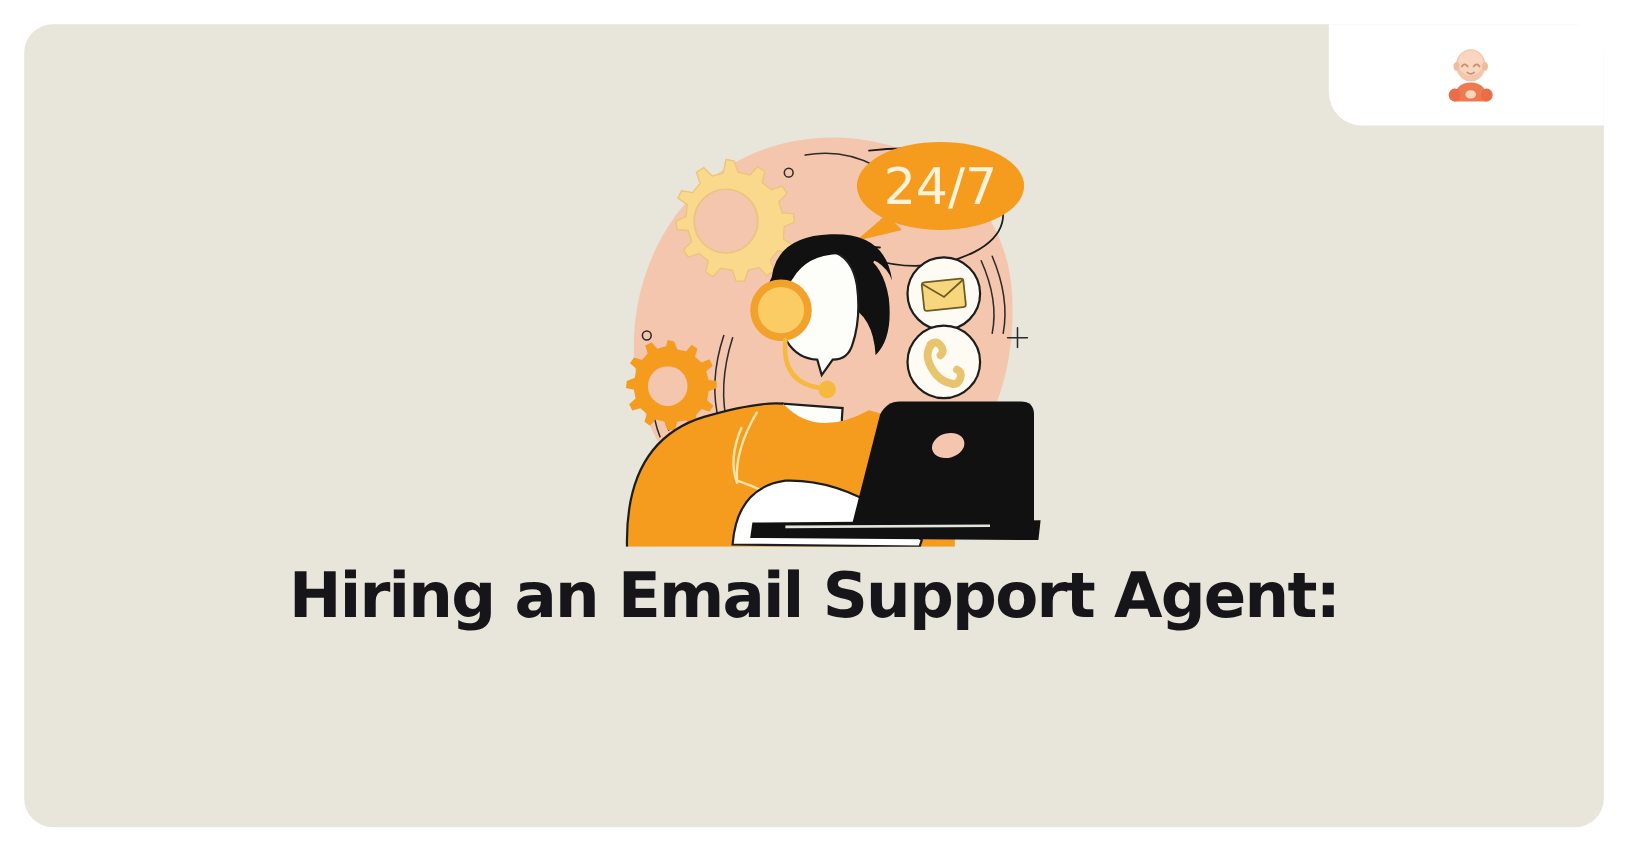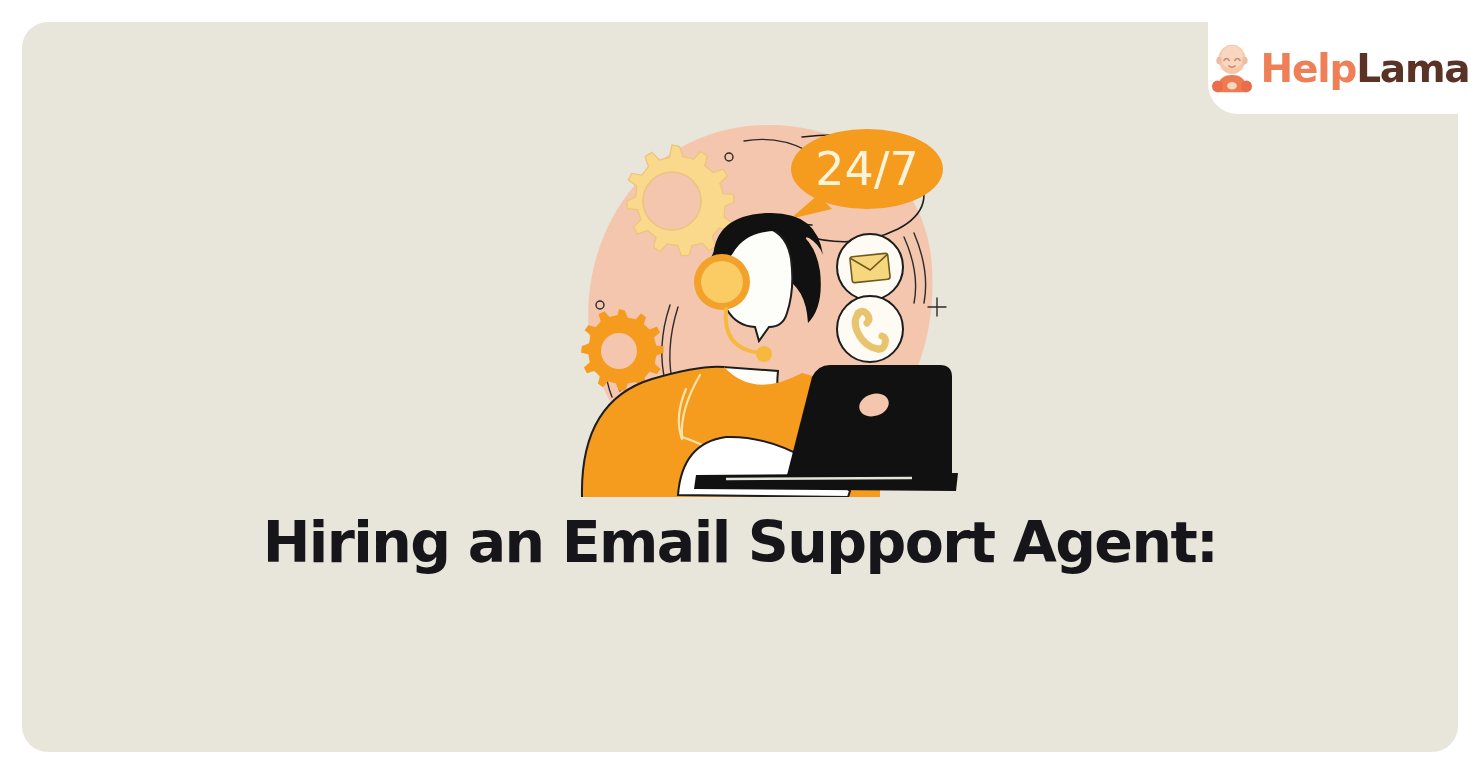--- a/index.html
+++ b/index.html
@@ -57,21 +57,21 @@
     letter-spacing: -1.2px;
     line-height: 1;
     white-space: nowrap;
   }
   #logo-word .help { color: #ef7f57; }
   #logo-word .lama { color: #5b3226; }
 
   
   #illustration {
     position: absolute;
-    left: 552px;
+    left: 540px;
     top: 95px;
     width: 390px;
     height: 380px;
   }
   #illustration svg { display: block; width: 100%; height: 100%; }
 
   
   #headline {
     position: absolute;
     left: 0;
@@ -111,23 +111,20 @@
           <path d="M44 46 q6 5 12 0" stroke="#c98f6e" stroke-width="2.6" fill="none" stroke-linecap="round"></path>
 
           <path d="M22 95 q0 -32 28 -32 q28 0 28 32 z" fill="#ee7a52"></path>
 
           <ellipse cx="23" cy="84" rx="10" ry="11" fill="#e96d46"></ellipse>
           <ellipse cx="77" cy="84" rx="10" ry="11" fill="#e96d46"></ellipse>
 
           <ellipse cx="50" cy="83" rx="9" ry="7" fill="#f9d6bf"></ellipse>
         </svg>
 
-        <div id="logo-word">
-          <span class="help">Help</span><span class="lama">Lama</span>
-        </div>
 
       </div>
     </div>
 
     <div id="illustration">
       <svg viewBox="0 0 390 380" xmlns="http://www.w3.org/2000/svg">
 
         <path d="M196 8
                  C268 8 352 52 358 150
                  C364 248 316 330 236 352

